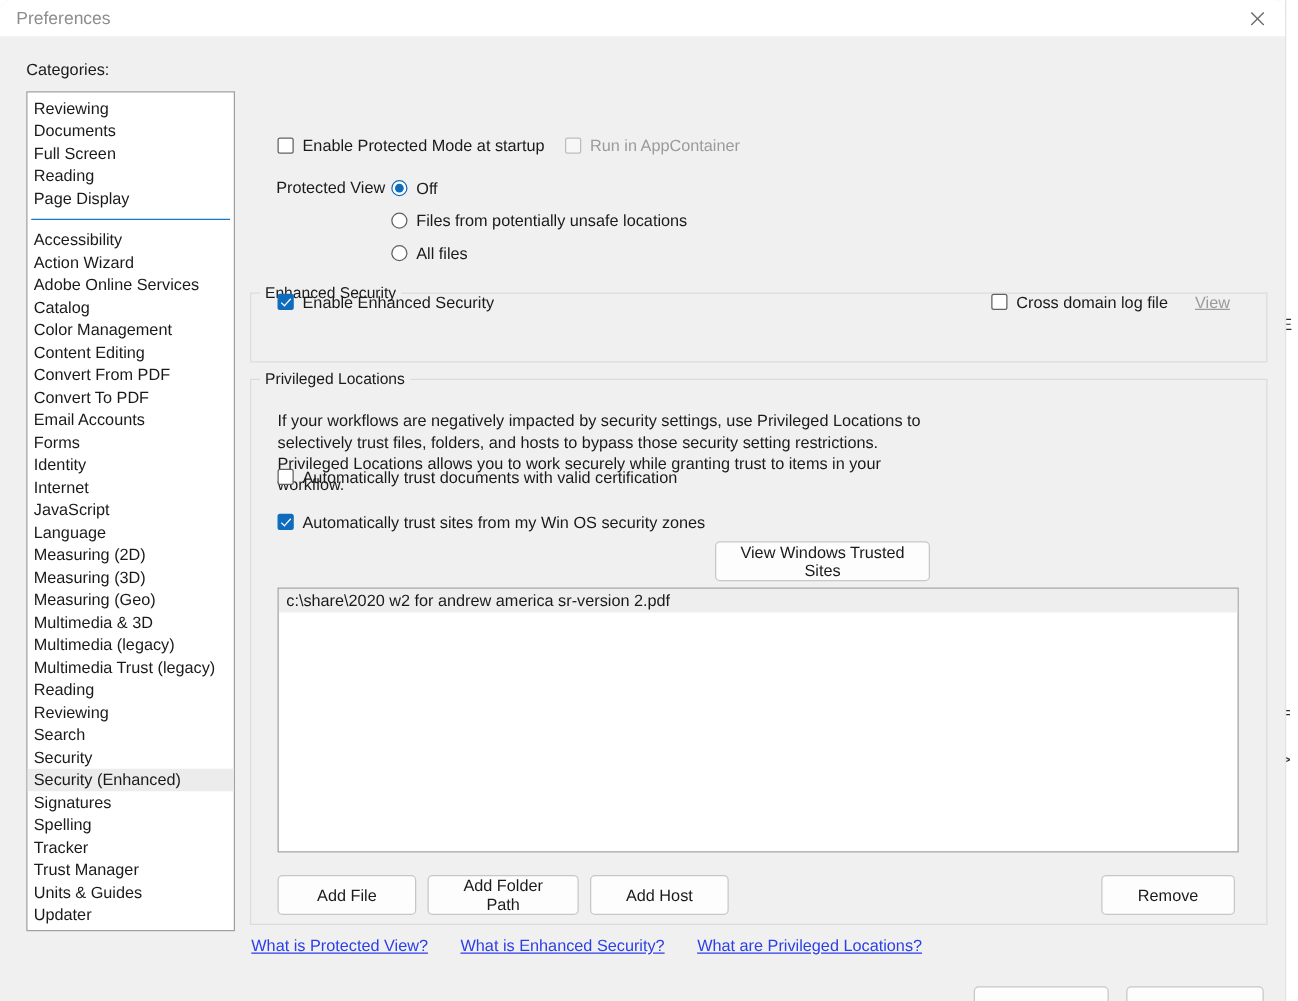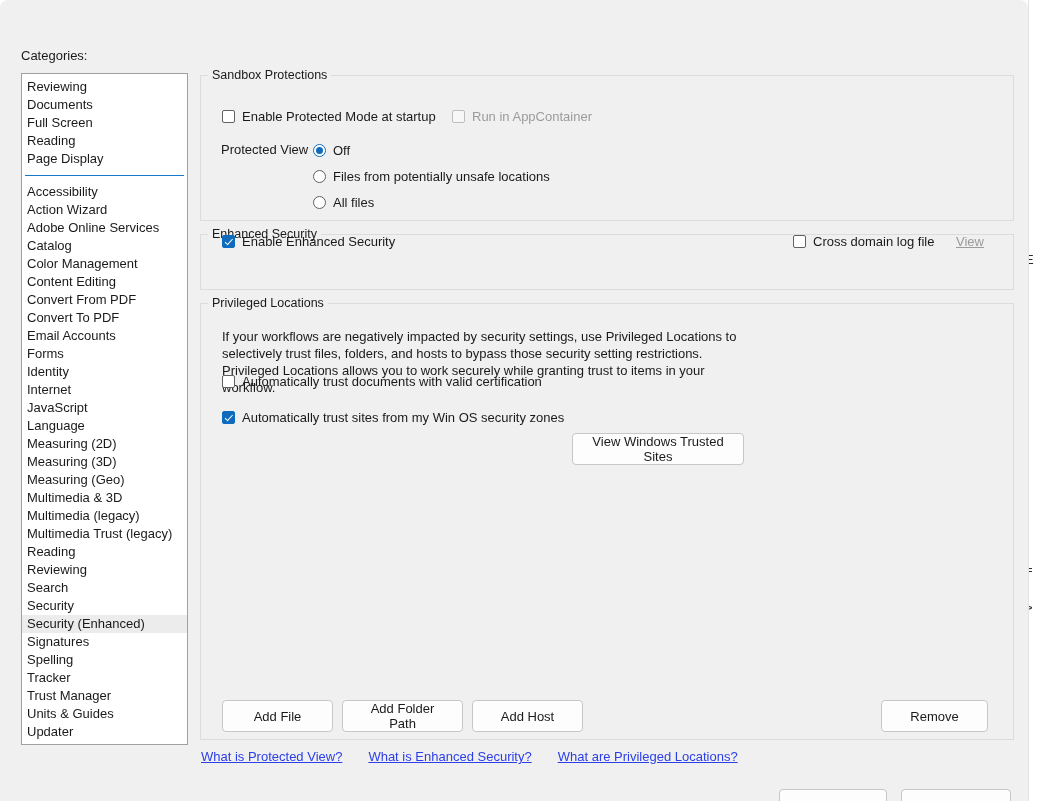--- a/index.html
+++ b/index.html
@@ -327,20 +327,29 @@
 <div class="bg-window">
   <div class="bg-glyph" style="top:252px;">E</div>
   <div class="bg-glyph" style="top:390px;">)</div>
   <div class="bg-glyph" style="top:562px;">=</div>
   <div class="bg-glyph" style="top:600px;">&gt;</div>
 
 </div>
 
 <div class="dialog">
 
+  <div class="titlebar">
+    <div class="title-text">Preferences</div>
+    <div class="close-btn">
+      <svg width="12" height="12" viewBox="0 0 12 12" aria-hidden="true">
+        <line x1="1" y1="1" x2="11" y2="11" stroke="#6b6b6b" stroke-width="1.1"></line>
+        <line x1="11" y1="1" x2="1" y2="11" stroke="#6b6b6b" stroke-width="1.1"></line>
+      </svg>
+    </div>
+  </div>
 
   <div class="body-area">
 
     <div class="cat-label">Categories:</div>
     <div class="cat-list">
       <div class="cat-item">Reviewing</div>
       <div class="cat-item">Documents</div>
       <div class="cat-item">Full Screen</div>
       <div class="cat-item">Reading</div>
       <div class="cat-item">Page Display</div>
@@ -371,23 +380,20 @@
       <div class="cat-item">Security</div>
       <div class="cat-item selected">Security (Enhanced)</div>
       <div class="cat-item">Signatures</div>
       <div class="cat-item">Spelling</div>
       <div class="cat-item">Tracker</div>
       <div class="cat-item">Trust Manager</div>
       <div class="cat-item">Units &amp; Guides</div>
       <div class="cat-item">Updater</div>
     </div>
 
-    <div class="group" id="grp-sandbox">
-      <div class="group-title">Sandbox Protections</div>
-    </div>
 
     <div class="chk-row" style="left:222px; top:80px;">
       <span class="chk-box"></span>
       <span class="chk-text">Enable Protected Mode at startup</span>
     </div>
 
     <div class="chk-row" style="left:452px; top:80px;">
       <span class="chk-box disabled"></span>
       <span class="chk-text disabled">Run in AppContainer</span>
     </div>
@@ -434,20 +440,23 @@
       <span class="chk-text">Automatically trust documents with valid certification</span>
     </div>
 
     <div class="chk-row" style="left:222px; top:381px;">
       <span class="chk-box checked"></span>
       <span class="chk-text">Automatically trust sites from my Win OS security zones</span>
     </div>
 
     <button class="btn" id="btn-view-trusted">View Windows Trusted Sites</button>
 
+    <div class="listbox">
+      <div class="listbox-row highlighted">c:\share\2020 w2 for andrew america sr-version 2.pdf</div>
+    </div>
 
     <button class="btn" id="btn-add-file">Add File</button>
     <button class="btn" id="btn-add-folder">Add Folder Path</button>
     <button class="btn" id="btn-add-host">Add Host</button>
     <button class="btn" id="btn-remove">Remove</button>
 
     <div class="help-links">
       <span class="help-link">What is Protected View?</span>
       <span class="help-link">What is Enhanced Security?</span>
       <span class="help-link">What are Privileged Locations?</span>

